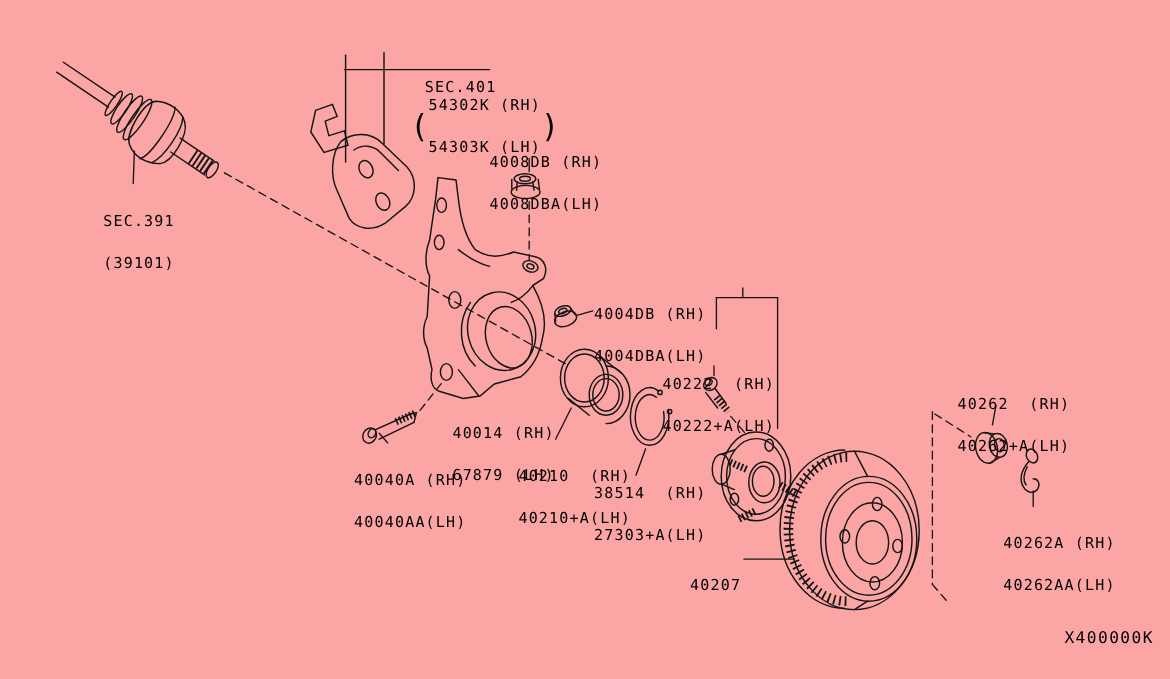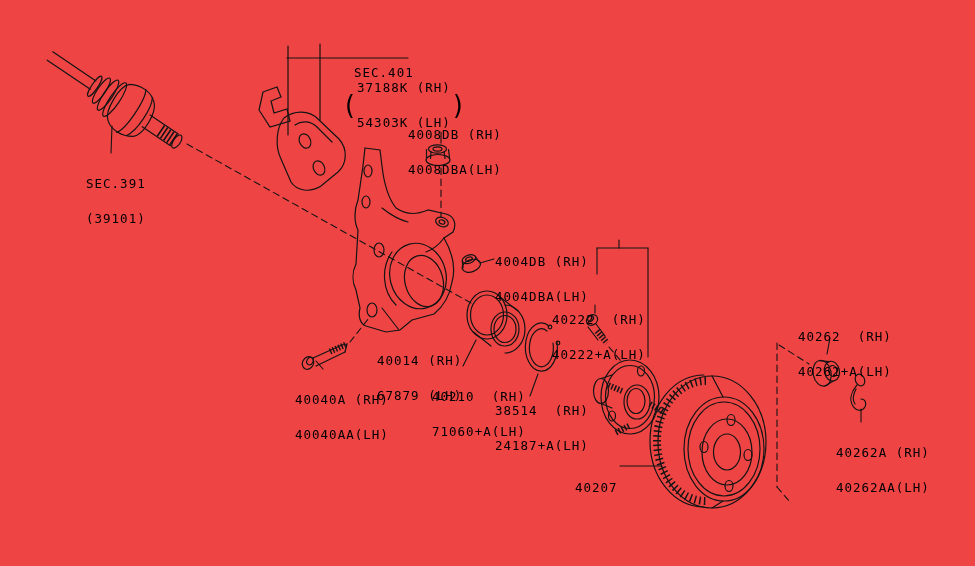--- a/index.html
+++ b/index.html
@@ -1,16 +1,16 @@
 <!DOCTYPE html>
 <html><head>
 <meta charset="utf-8">
 <style>
   html,body{margin:0;padding:0;background:#fff;}
-  #stage{position:relative;width:975px;height:566px;background:#ef4444;overflow:hidden;
+  #stage{position:relative;width:975px;height:566px;background:#fca5a5;overflow:hidden;
          font-family:"DejaVu Sans Mono","Liberation Mono",monospace;}
   #art{position:absolute;left:0;top:0;}
   .lbl{position:absolute;color:#000;font-size:12.5px;line-height:11.5px;
        letter-spacing:1px;white-space:pre;}
   .lbl div{height:11.5px;}
   .sec401-block{display:flex;align-items:center;}
   .paren{font-size:25px;line-height:23px;letter-spacing:0;transform:scaleY(1.05);display:block;}
   .code{font-size:13.5px;letter-spacing:1.2px;}
 </style>
 </head>
@@ -199,21 +199,21 @@
     <line x1="777" y1="487" x2="790" y2="502"></line>
   </g>
 </svg>
 
   <div class="lbl" style="left:354px;top:44px">
     <div>SEC.401</div>
   </div>
   <div class="lbl sec401-block" style="left:342px;top:59px">
     <span class="paren">(</span>
     <span>
-      <div>37188K (RH)</div>
+      <div>54302K (RH)</div>
       <div>54303K (LH)</div>
     </span>
     <span class="paren">)</span>
   </div>
 
   <div class="lbl" style="left:86px;top:155px">
     <div>SEC.391</div>
     <div>(39101)</div>
   </div>
 
@@ -243,31 +243,34 @@
     <div>67879 (LH)</div>
   </div>
 
   <div class="lbl" style="left:295px;top:371px">
     <div>40040A (RH)</div>
     <div>40040AA(LH)</div>
   </div>
 
   <div class="lbl" style="left:432px;top:368px">
     <div>40210  (RH)</div>
-    <div>71060+A(LH)</div>
+    <div>40210+A(LH)</div>
   </div>
 
   <div class="lbl" style="left:495px;top:382px">
     <div>38514  (RH)</div>
-    <div>24187+A(LH)</div>
+    <div>27303+A(LH)</div>
   </div>
 
   <div class="lbl" style="left:836px;top:424px">
     <div>40262A (RH)</div>
     <div>40262AA(LH)</div>
   </div>
 
   <div class="lbl" style="left:575px;top:459px">
     <div>40207</div>
   </div>
 
+  <div class="lbl code" style="left:887px;top:504px">
+    <div>X400000K</div>
+  </div>
 
 </div>
 
 </body></html>

